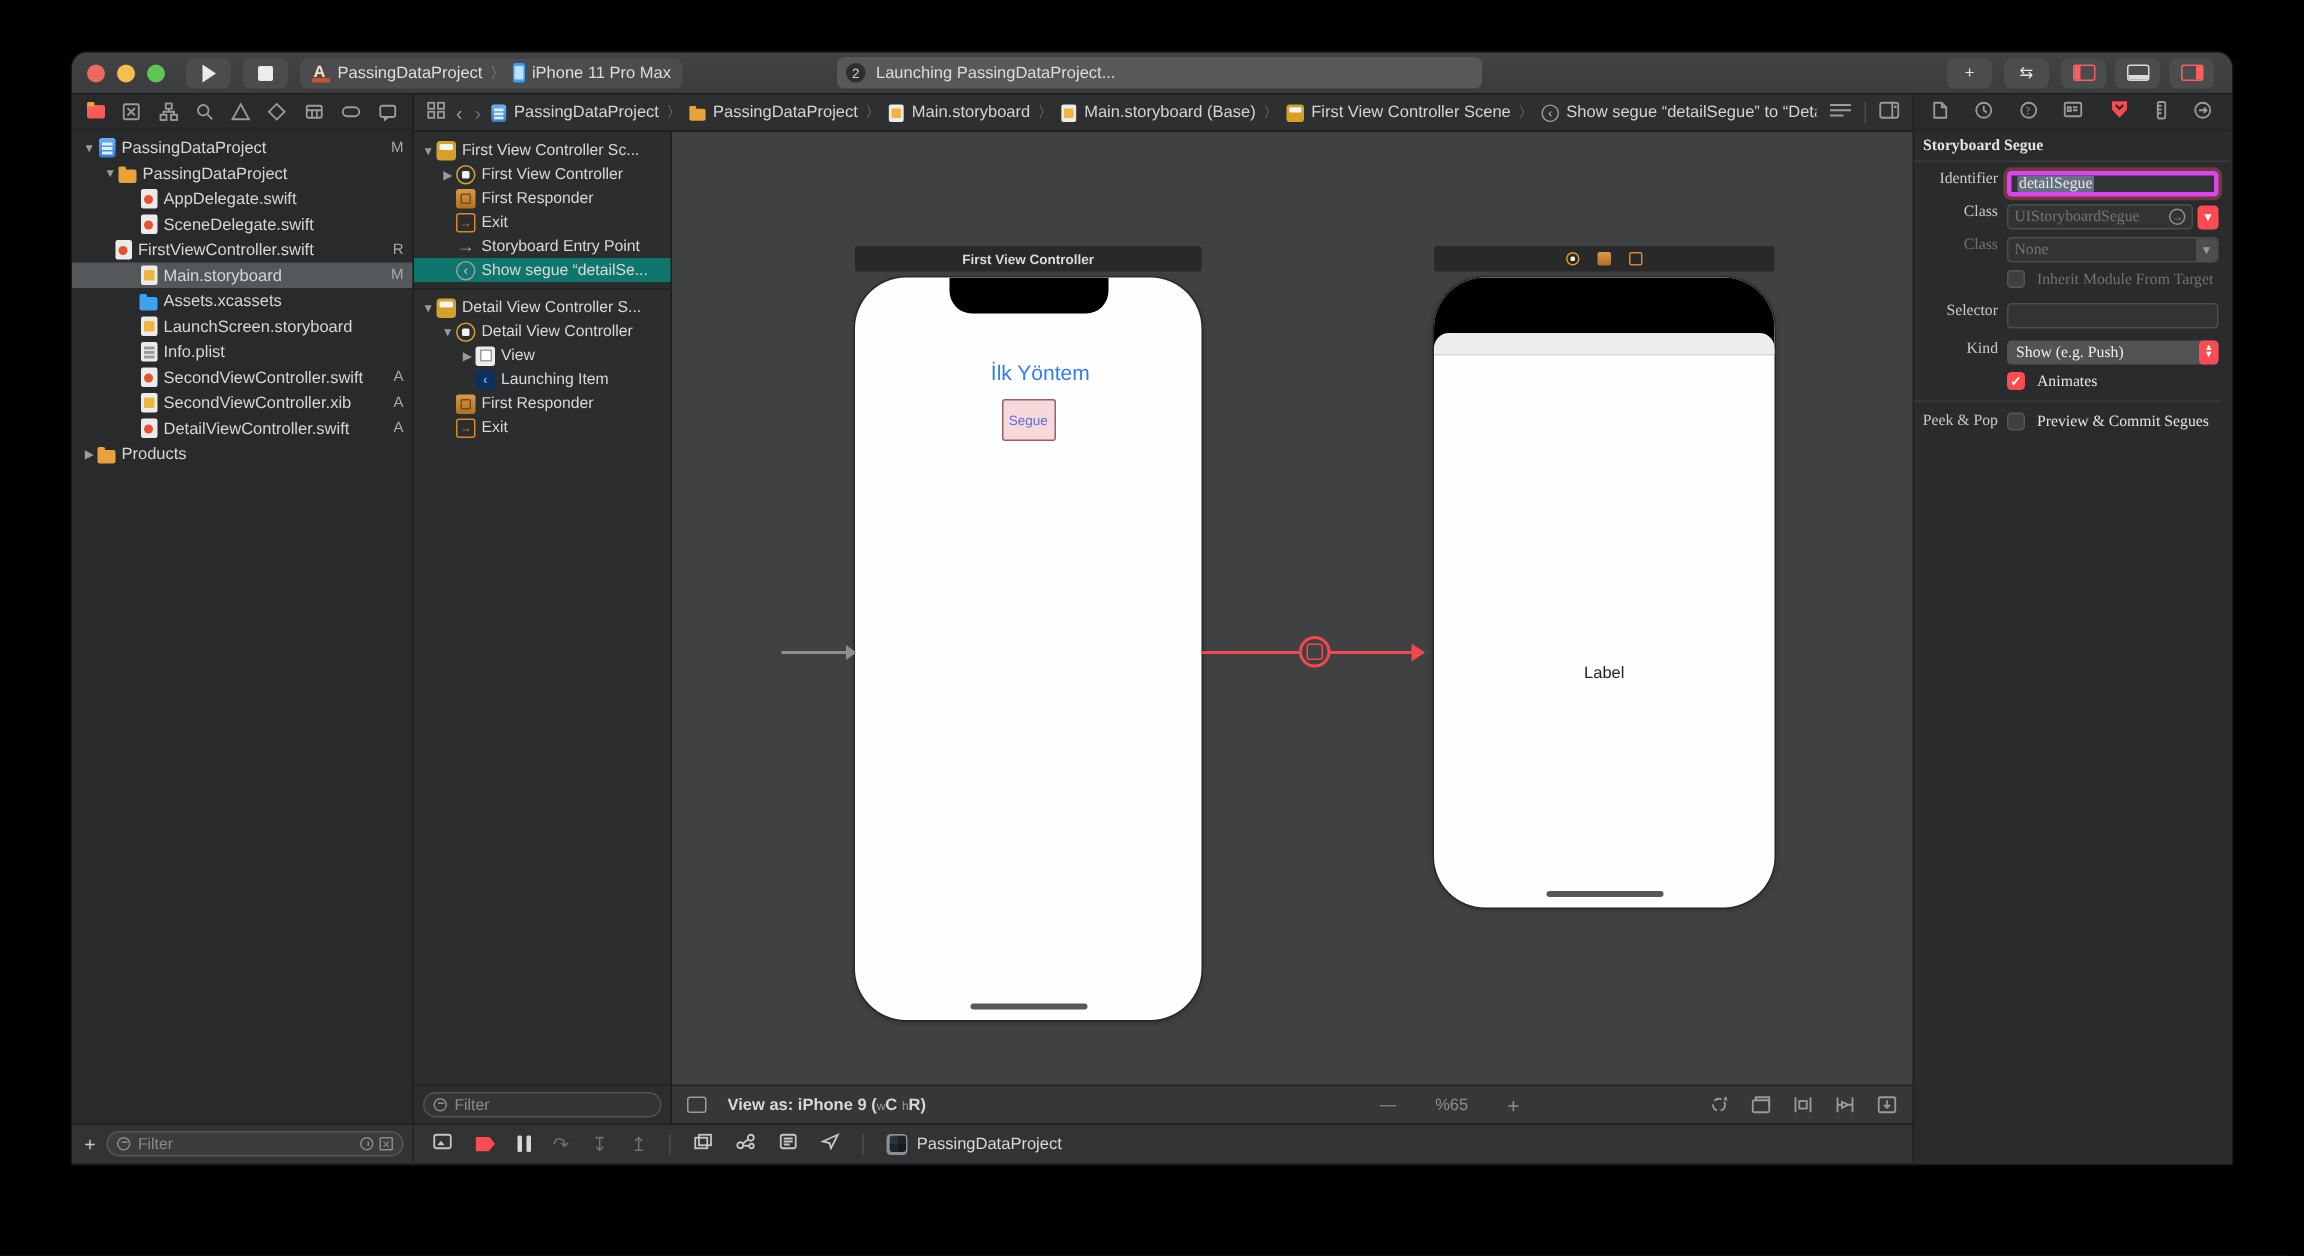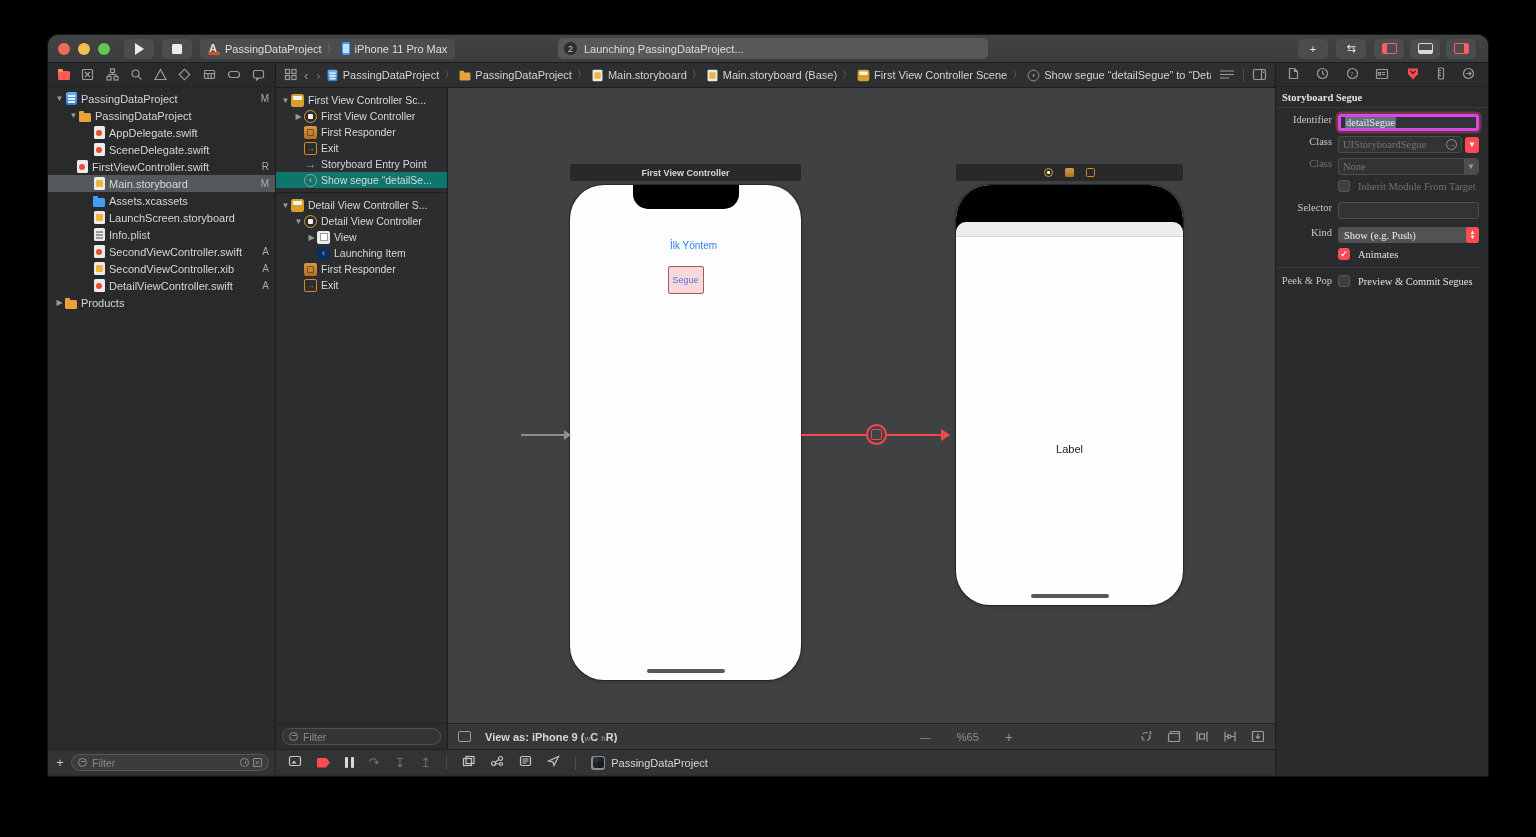--- a/index.html
+++ b/index.html
@@ -104,21 +104,21 @@
   
   .canvas-col{flex:1;display:flex;flex-direction:column;min-width:0;}
   .canvas{flex:1;background:#404142;position:relative;overflow:hidden;}
   .scene-header{position:absolute;height:17px;background:#29292a;border-radius:2px;display:flex;
     align-items:center;justify-content:center;color:#d9d9d9;font-size:9px;font-weight:bold;gap:12px;}
   .phone{position:absolute;background:#fefefe;border-radius:34px;box-shadow:0 0 0 1px rgba(0,0,0,.3),0 1px 4px rgba(0,0,0,.3);overflow:hidden;}
   .notch{width:106px;height:24px;background:#000;margin:0 auto;border-radius:0 0 15px 15px;}
   .home-ind{position:absolute;bottom:7px;left:50%;transform:translateX(-50%);width:78px;height:4px;background:#58585a;border-radius:2px;}
   .p2-top{height:48px;background:#000;}
   .p2-nav{height:14px;background:#ededee;border-radius:10px 10px 0 0;margin-top:-11px;box-shadow:0 1px 0 #d8d8d8;}
-  .ilk{position:absolute;left:0;right:0;top:55px;text-align:center;color:#2e7cf6;font-size:10px;margin-left:16px;}
+  .ilk{position:absolute;left:0;right:0;top:55px;text-align:center;color:#2e7cf6;font-size:14px;margin-left:16px;}
   .segue-btn{position:absolute;left:50%;transform:translateX(-50%);top:81px;width:36px;height:28px;
     background:#f7d8db;border:1px solid #97616c;border-radius:2px;color:#5f6fd6;font-size:9px;
     display:flex;align-items:center;justify-content:center;}
   .label2{position:absolute;left:0;right:0;top:258px;text-align:center;color:#222;font-size:11px;}
   .entry-arrow{position:absolute;top:346px;left:73px;width:49px;height:2px;background:#8e8e8f;}
   .entry-arrow::after{content:"";position:absolute;right:-1px;top:-4px;border-left:7px solid #8e8e8f;
     border-top:5px solid transparent;border-bottom:5px solid transparent;}
   .segue-arrow{position:absolute;top:346px;left:353px;width:148px;height:2px;background:#f4484e;}
   .segue-arrow::after{content:"";position:absolute;right:-1px;top:-5px;border-left:9px solid #f4484e;
     border-top:6px solid transparent;border-bottom:6px solid transparent;}

